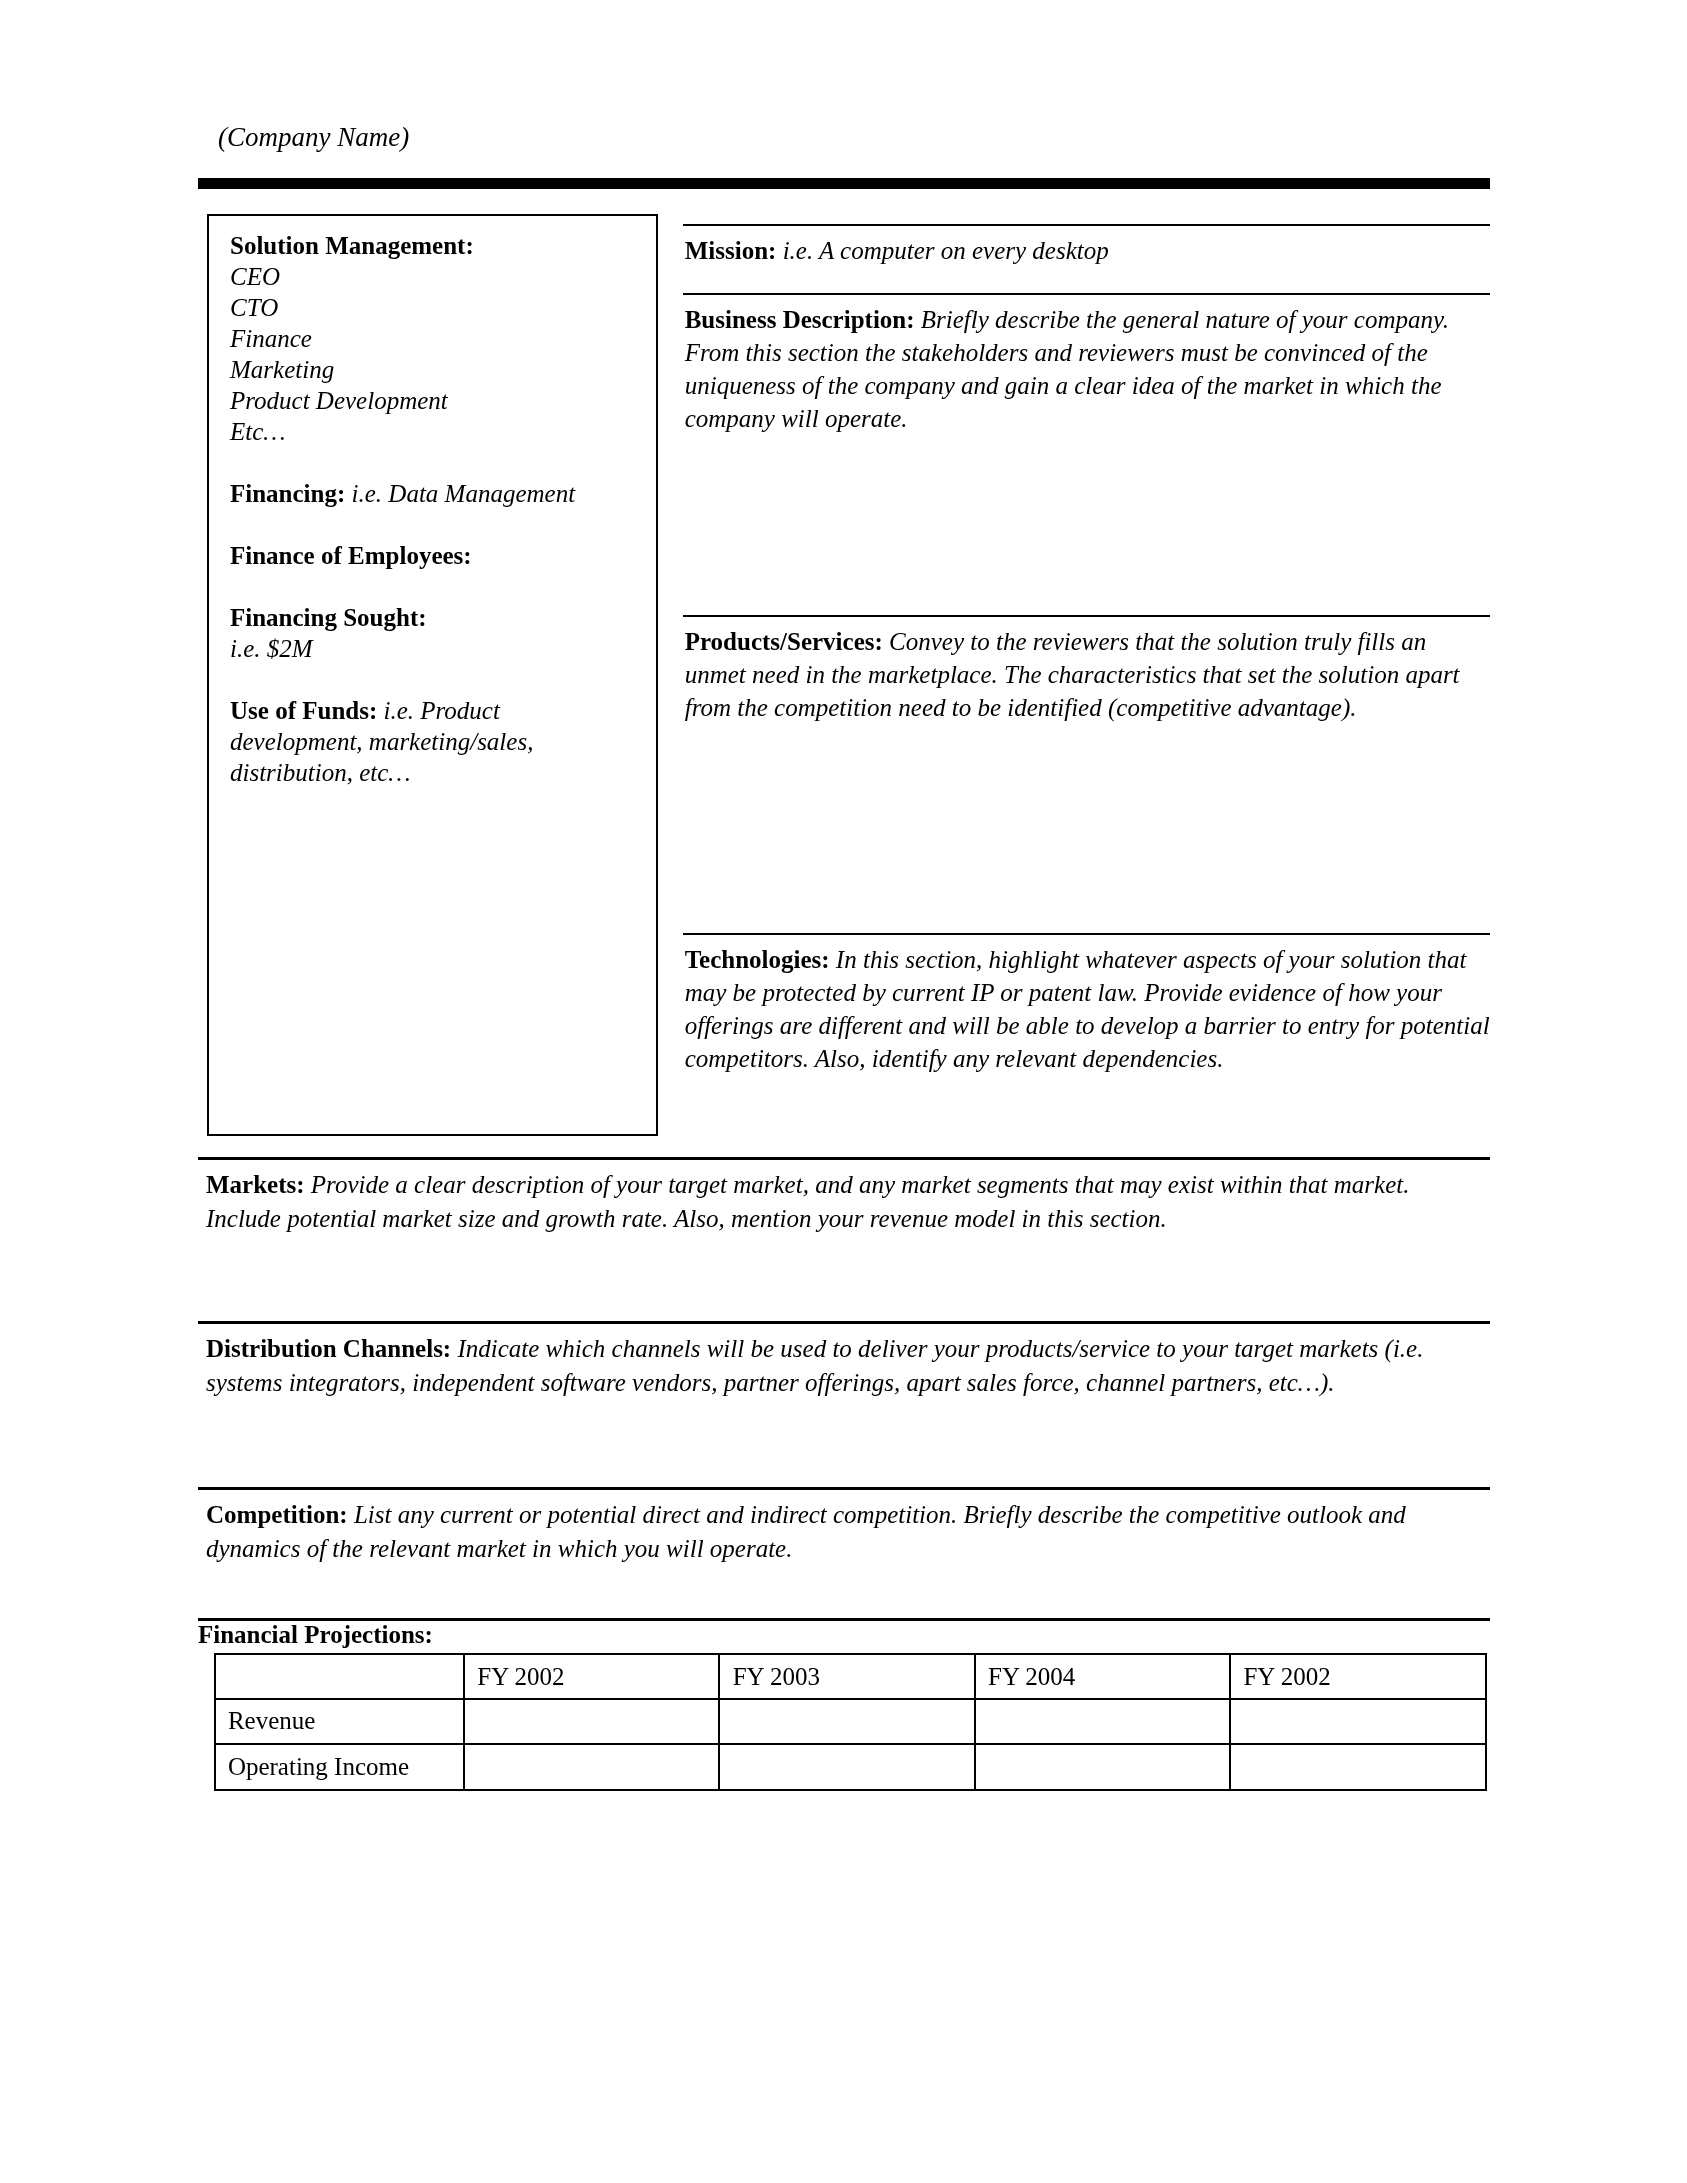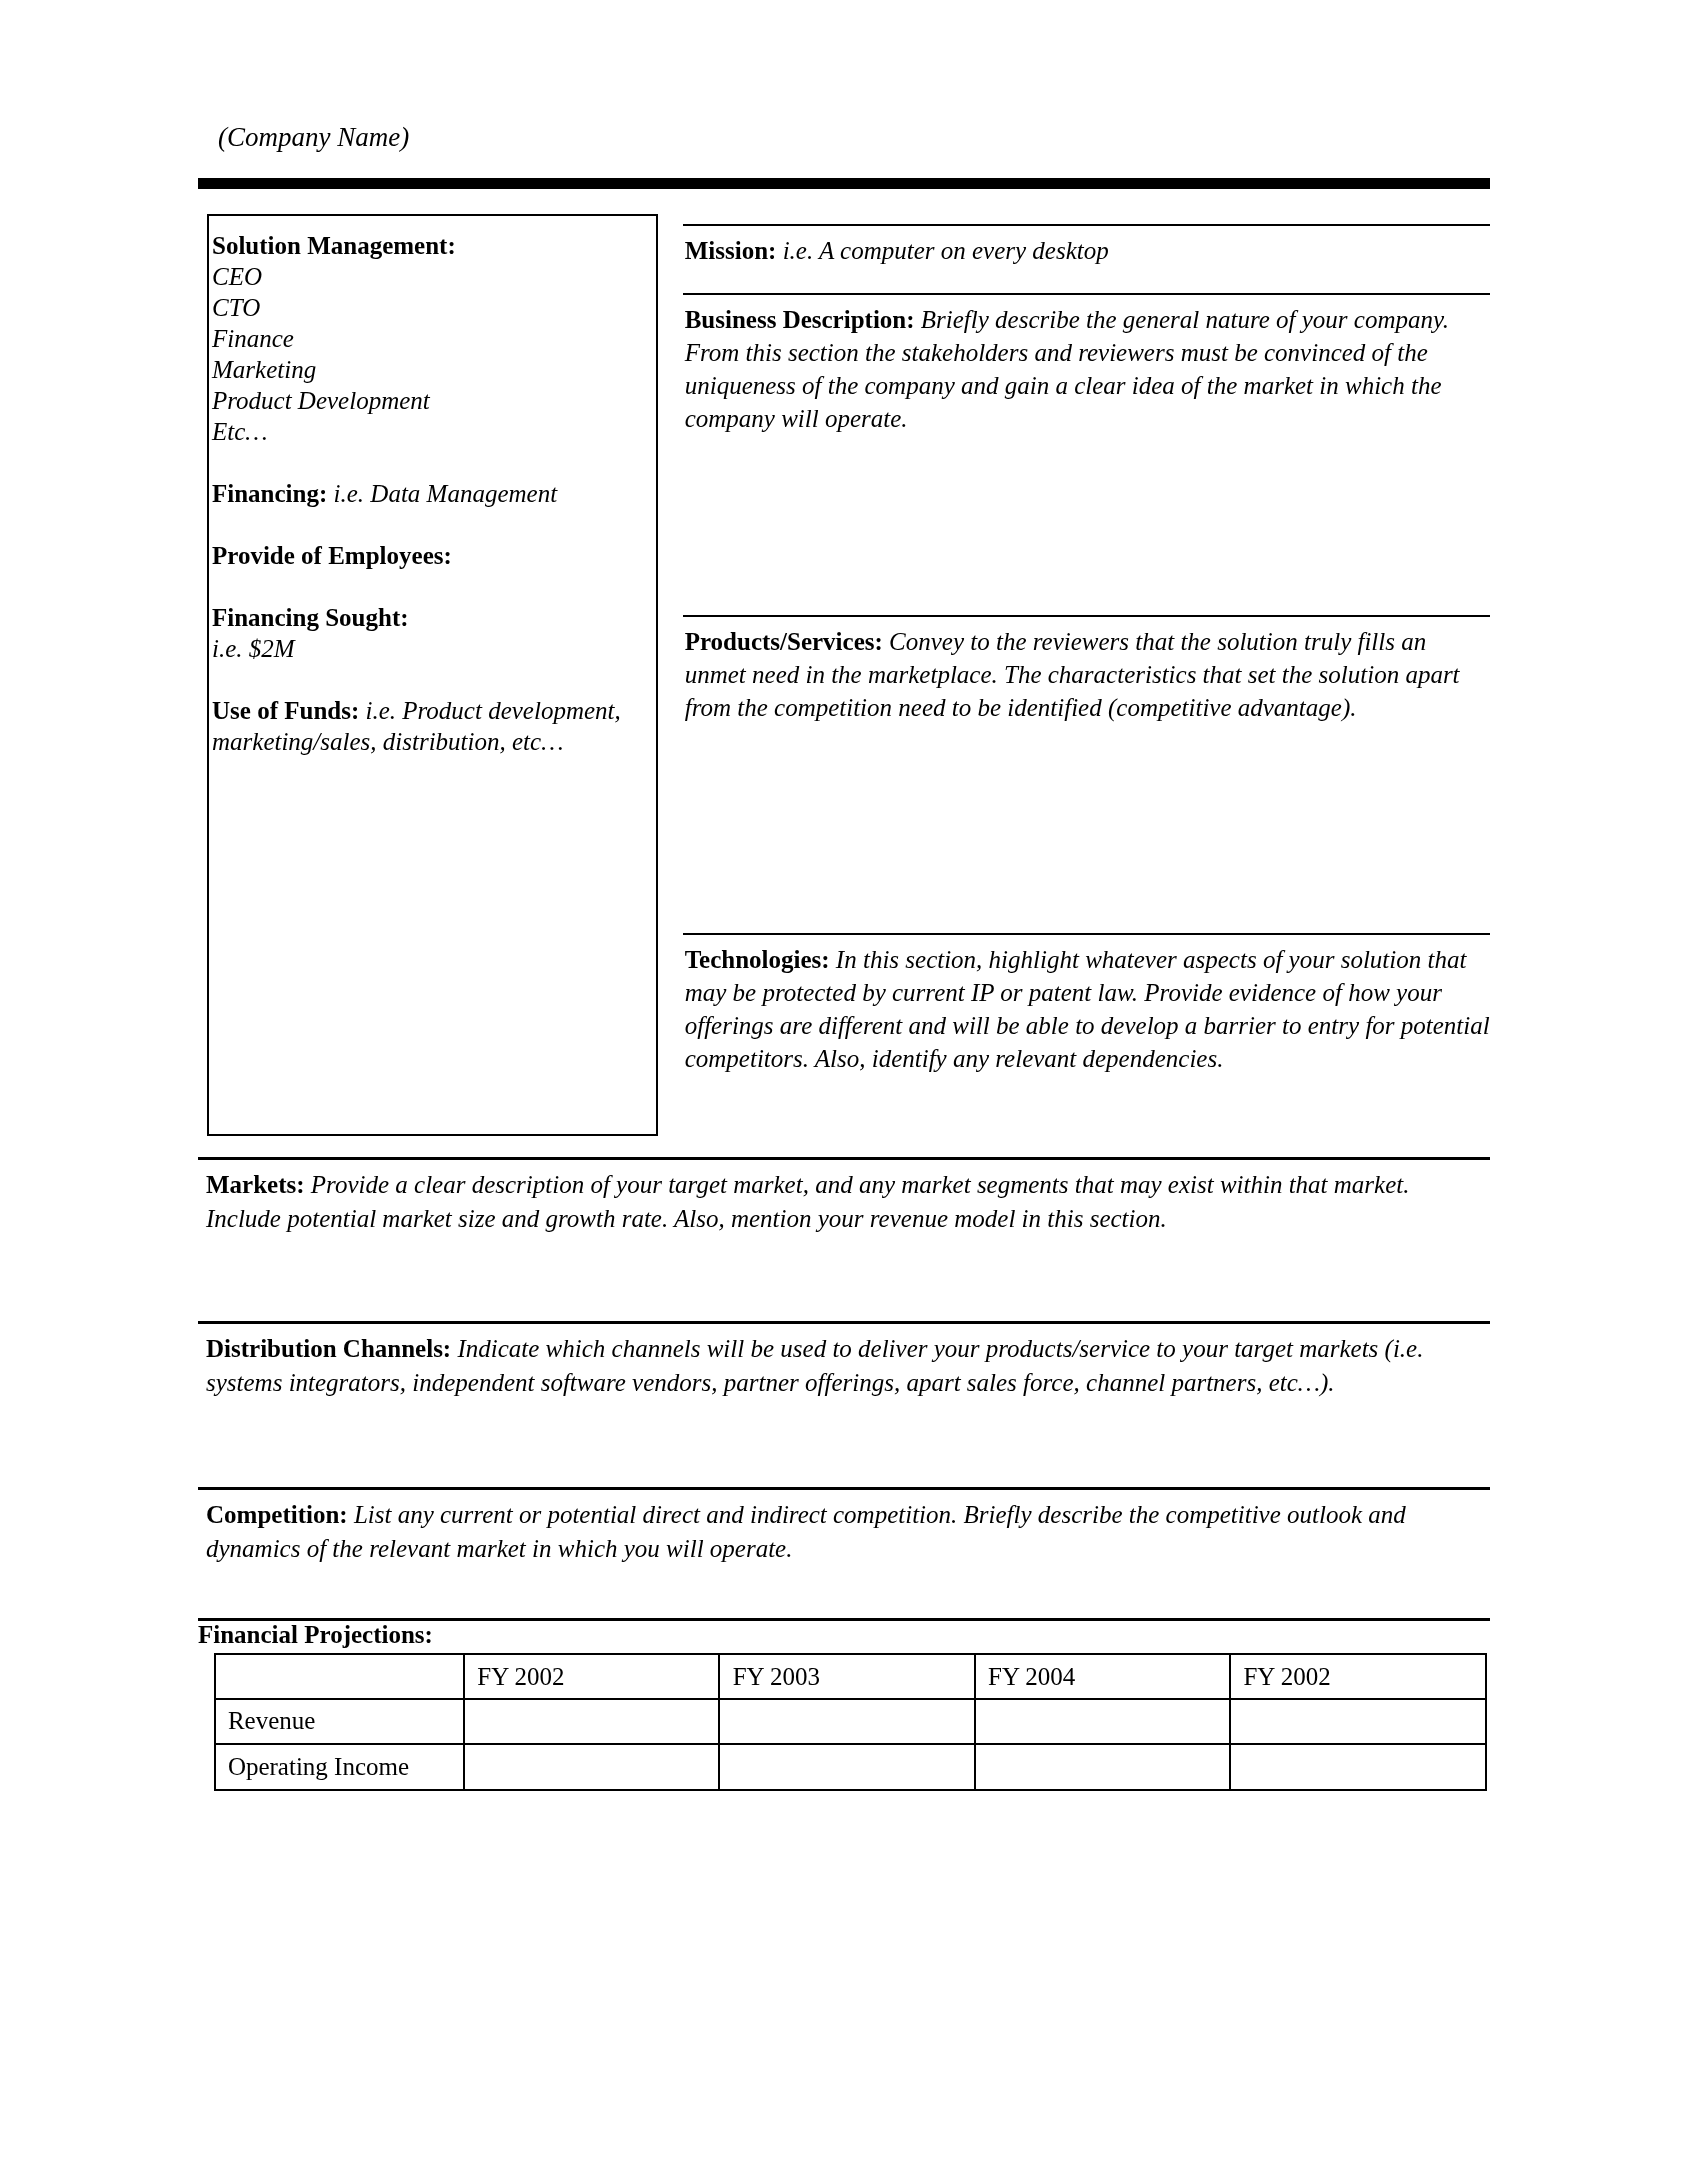--- a/index.html
+++ b/index.html
@@ -33,21 +33,21 @@
 
   
   .info-box {
     position: absolute;
     left: 207px;
     top: 214px;
     width: 451px;
     height: 922px;
     border: 2.6px solid #000000;
     box-sizing: border-box;
-    padding: 14px 19px 0 3px;
+    padding: 14px 19px 0 21px;
     font-size: 25px;
     line-height: 31px;
   }
   .info-box p { margin: 0; }
   .gap { height: 31px; }
   .b { font-weight: bold; font-style: normal; }
   .i { font-style: italic; }
 
   
   .rsec {
@@ -128,21 +128,21 @@
     <p class="b">Solution Management:</p>
     <p class="i">CEO</p>
     <p class="i">CTO</p>
     <p class="i">Finance</p>
     <p class="i">Marketing</p>
     <p class="i">Product Development</p>
     <p class="i">Etc…</p>
     <div class="gap"></div>
     <p><span class="b">Financing:</span> <span class="i">i.e. Data Management</span></p>
     <div class="gap"></div>
-    <p class="b">Provide of Employees:</p>
+    <p class="b">Finance of Employees:</p>
     <div class="gap"></div>
     <p class="b">Financing Sought:</p>
     <p class="i">i.e. $2M</p>
     <div class="gap"></div>
     <p><span class="b">Use of Funds:</span> <span class="i">i.e. Product development, marketing/sales, distribution, etc…</span></p>
   </div>
 
   <div class="rsec" id="sec-mission">
     <p><span class="b">Mission:</span> <span>i.e. A computer on every desktop</span></p>
   </div>

